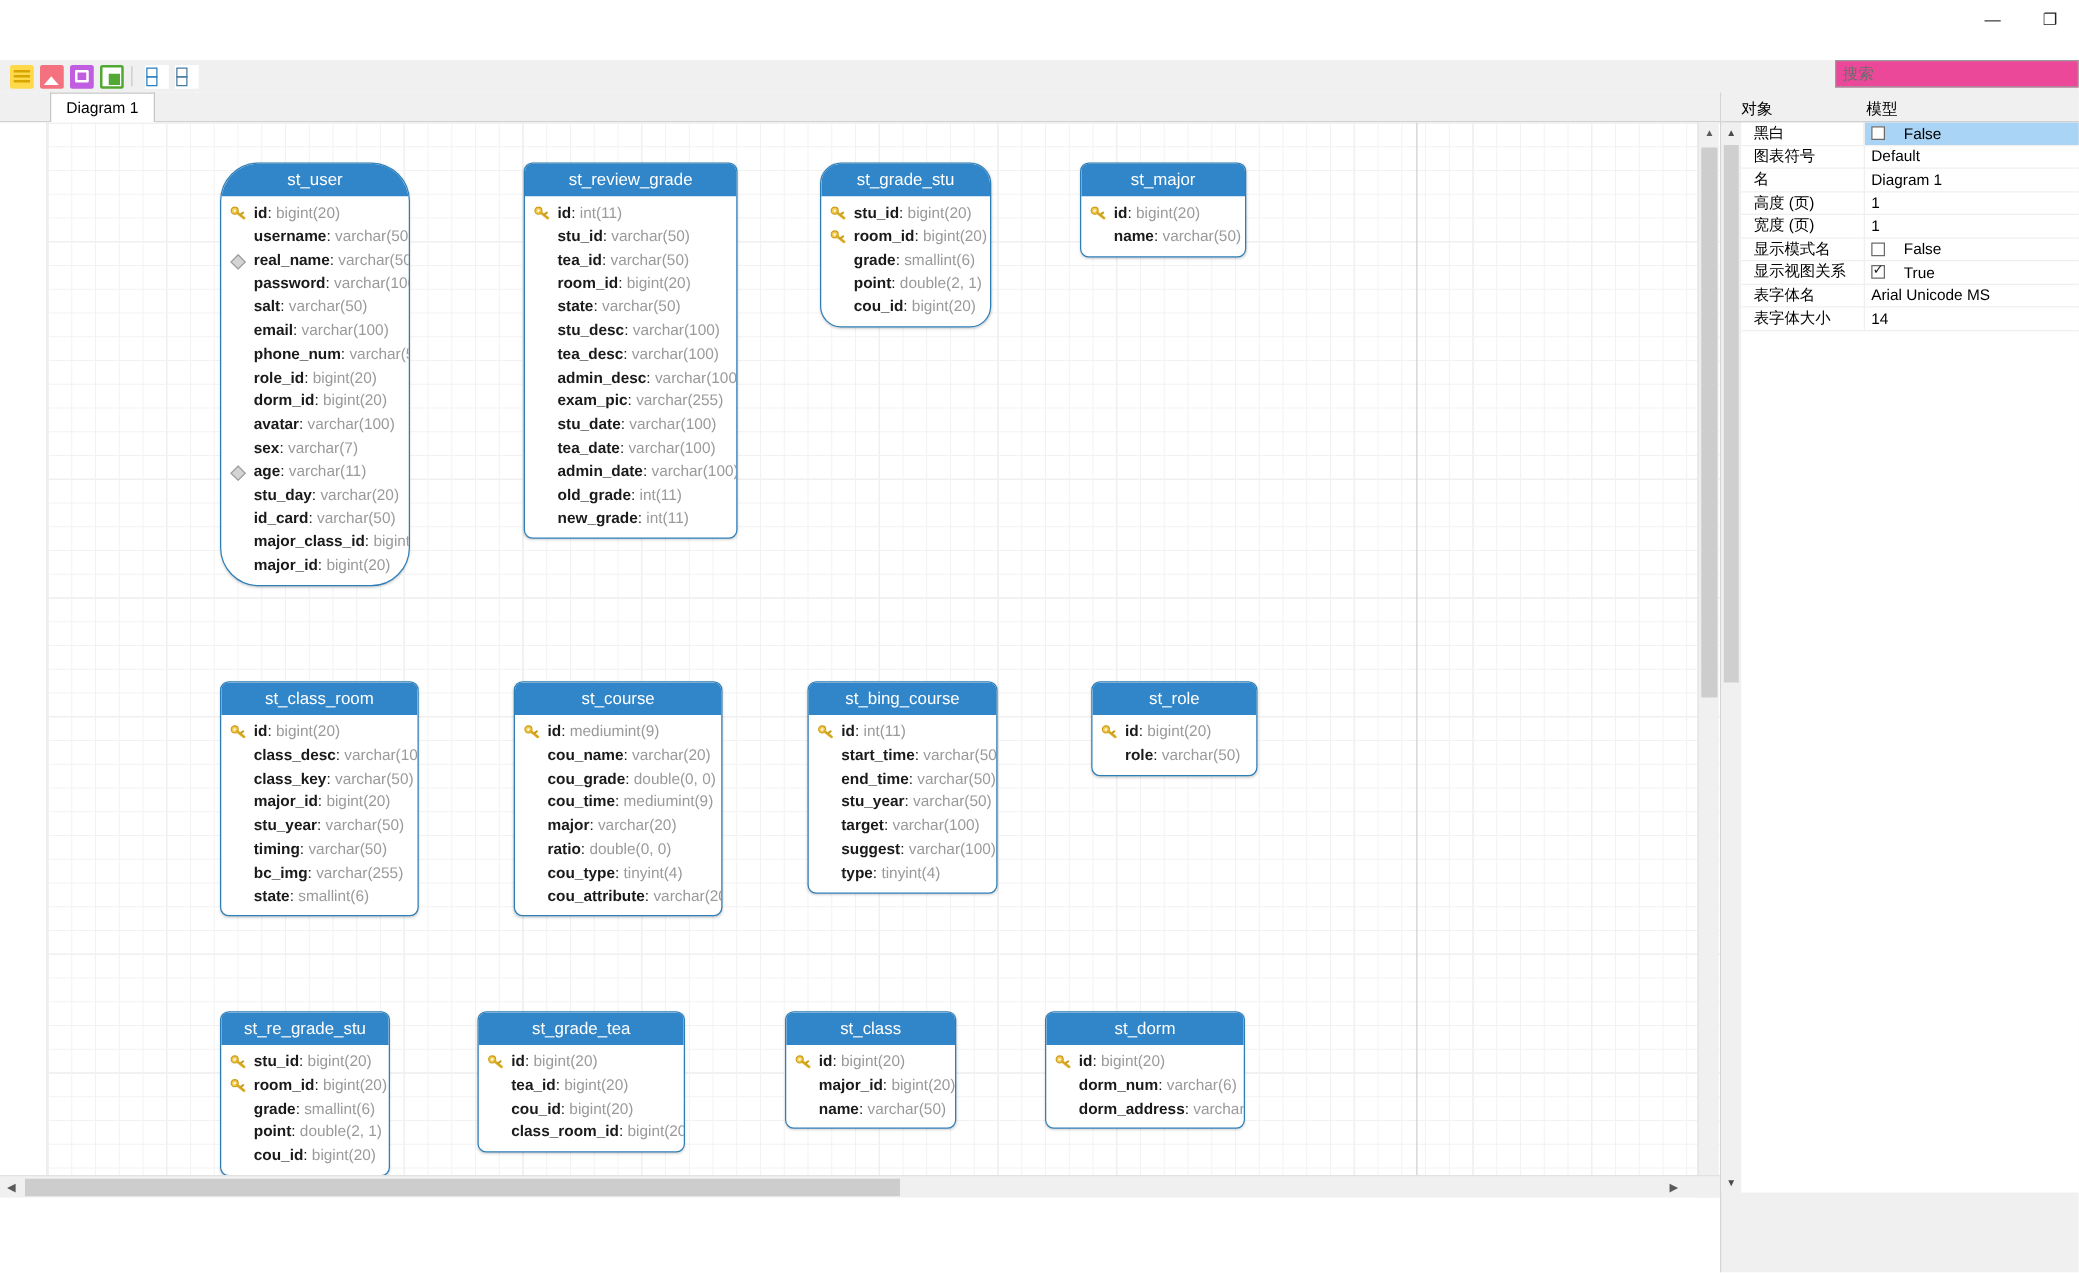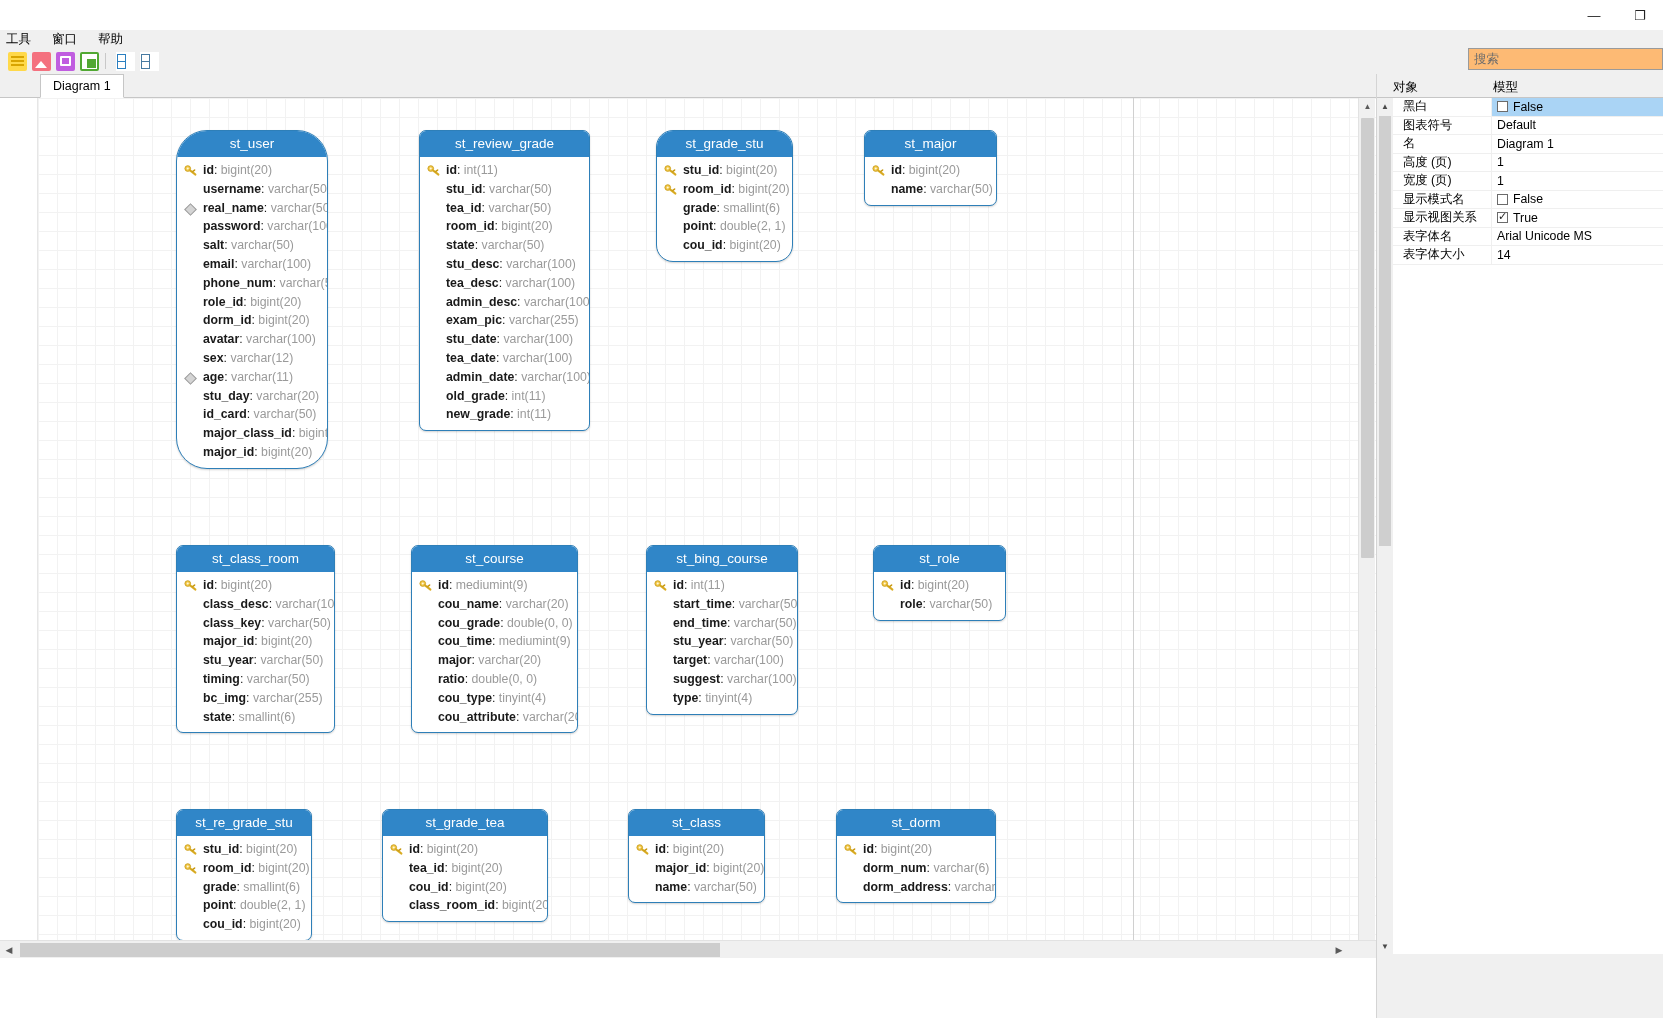--- a/index.html
+++ b/index.html
@@ -73,21 +73,21 @@
   }
   .ico-rel1:after, .ico-rel2:after {
     content:""; position:absolute; left:1px; bottom:2px; width:7px; height:6px;
     border:1.5px solid #2a7fc0;
   }
   .ico-rel2 { filter: grayscale(0.4); }
 
   
   .searchbox {
     position: absolute; left: 1468px; top: 48px; width: 195px; height: 22px;
-    border: 1px solid #9a9a9a; background: #fdba74; padding: 0 5px;
+    border: 1px solid #9a9a9a; background: #ec4899; padding: 0 5px;
     font-size: 12.5px; color: #000; outline: none;
   }
   .searchbox::placeholder { color: #6c6c6c; }
 
   
   .tabstrip {
     position: absolute; left: 0; top: 74px; width: 1376px; height: 24px;
     background: #f0f0f0; border-bottom: 1px solid #c6c6c6;
   }
   .doctab {
@@ -218,21 +218,21 @@
     border-bottom: 1px solid #efefef;
     justify-content: space-between;
   }
   .pkey {
     width: 98px; padding-left: 10px; font-size: 12.3px; color: #000;
     white-space: nowrap; overflow: hidden;
   }
   .prow.selected .pval { background: #aad4f5; }
   .pval {
     flex: 1; font-size: 12.3px; color: #000; padding-left: 5px;
-    display: flex; align-items: center; gap: 5px;
+    display: flex; align-items: center; gap: 15px;
     height: 18.5px; white-space: nowrap; overflow: hidden;
     border-left: 1px solid #efefef;
   }
   .cb {
     width: 11px; height: 11px; border: 1px solid #6b6b6b; background: #fff;
     display: inline-block; position: relative; flex: 0 0 auto;
   }
   .cb.checked:after {
     content: "✓"; position: absolute; left: 0px; top: -3px;
     font-size: 11px; color: #222; line-height: 12px;
@@ -256,25 +256,20 @@
 
 <div id="app">
 
   <div class="titlebar">
     <div class="winbtns">
       <div class="winbtn">—</div>
       <div class="winbtn">❐</div>
     </div>
   </div>
 
-  <div class="menubar">
-    <div class="menu-item" style="left:0px">工具</div>
-    <div class="menu-item" style="left:46px">窗口</div>
-    <div class="menu-item" style="left:92px">帮助</div>
-  </div>
 
   <div class="toolbar">
     <div class="tb-icon ico-note" style="left:8px"></div>
     <div class="tb-icon ico-image" style="left:32px"></div>
     <div class="tb-icon ico-shape" style="left:56px"></div>
     <div class="tb-icon ico-frame" style="left:80px"></div>
     <div class="tb-sep" style="left:105px"></div>
     <div class="tb-icon ico-rel1" style="left:116px"></div>
     <div class="tb-icon ico-rel2" style="left:140px"></div>
   </div>
@@ -304,21 +299,21 @@
               </span><span class="aname">id</span><span class="asep">: </span><span class="atype">bigint(20)</span></div>
             <div class="attr"><span class="aname">username</span><span class="asep">: </span><span class="atype">varchar(50)</span></div>
             <div class="attr"><span class="diam-icon"></span><span class="aname">real_name</span><span class="asep">: </span><span class="atype">varchar(50)</span></div>
             <div class="attr"><span class="aname">password</span><span class="asep">: </span><span class="atype">varchar(100)</span></div>
             <div class="attr"><span class="aname">salt</span><span class="asep">: </span><span class="atype">varchar(50)</span></div>
             <div class="attr"><span class="aname">email</span><span class="asep">: </span><span class="atype">varchar(100)</span></div>
             <div class="attr"><span class="aname">phone_num</span><span class="asep">: </span><span class="atype">varchar(50)</span></div>
             <div class="attr"><span class="aname">role_id</span><span class="asep">: </span><span class="atype">bigint(20)</span></div>
             <div class="attr"><span class="aname">dorm_id</span><span class="asep">: </span><span class="atype">bigint(20)</span></div>
             <div class="attr"><span class="aname">avatar</span><span class="asep">: </span><span class="atype">varchar(100)</span></div>
-            <div class="attr"><span class="aname">sex</span><span class="asep">: </span><span class="atype">varchar(12)</span></div>
+            <div class="attr"><span class="aname">sex</span><span class="asep">: </span><span class="atype">varchar(7)</span></div>
             <div class="attr"><span class="diam-icon"></span><span class="aname">age</span><span class="asep">: </span><span class="atype">varchar(11)</span></div>
             <div class="attr"><span class="aname">stu_day</span><span class="asep">: </span><span class="atype">varchar(20)</span></div>
             <div class="attr"><span class="aname">id_card</span><span class="asep">: </span><span class="atype">varchar(50)</span></div>
             <div class="attr"><span class="aname">major_class_id</span><span class="asep">: </span><span class="atype">bigint(20)</span></div>
             <div class="attr"><span class="aname">major_id</span><span class="asep">: </span><span class="atype">bigint(20)</span></div>
           </div>
         </div>
         <div class="entity" style="left: 419px; top: 32px; width: 171px;">
           <div class="entity-head">st_review_grade</div>
           <div class="entity-body">

